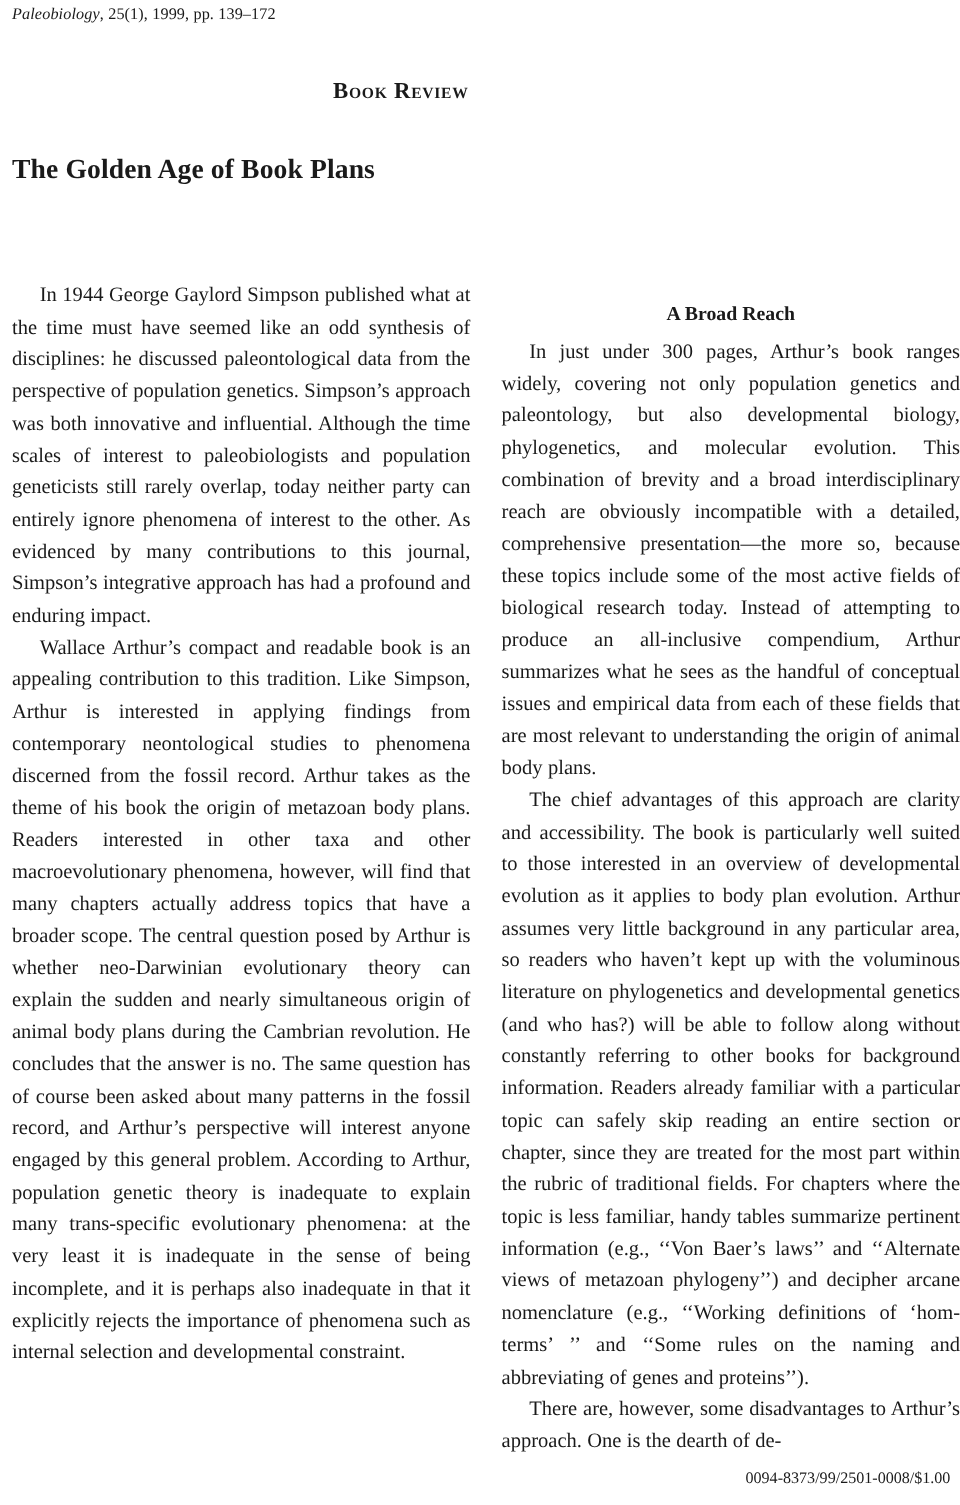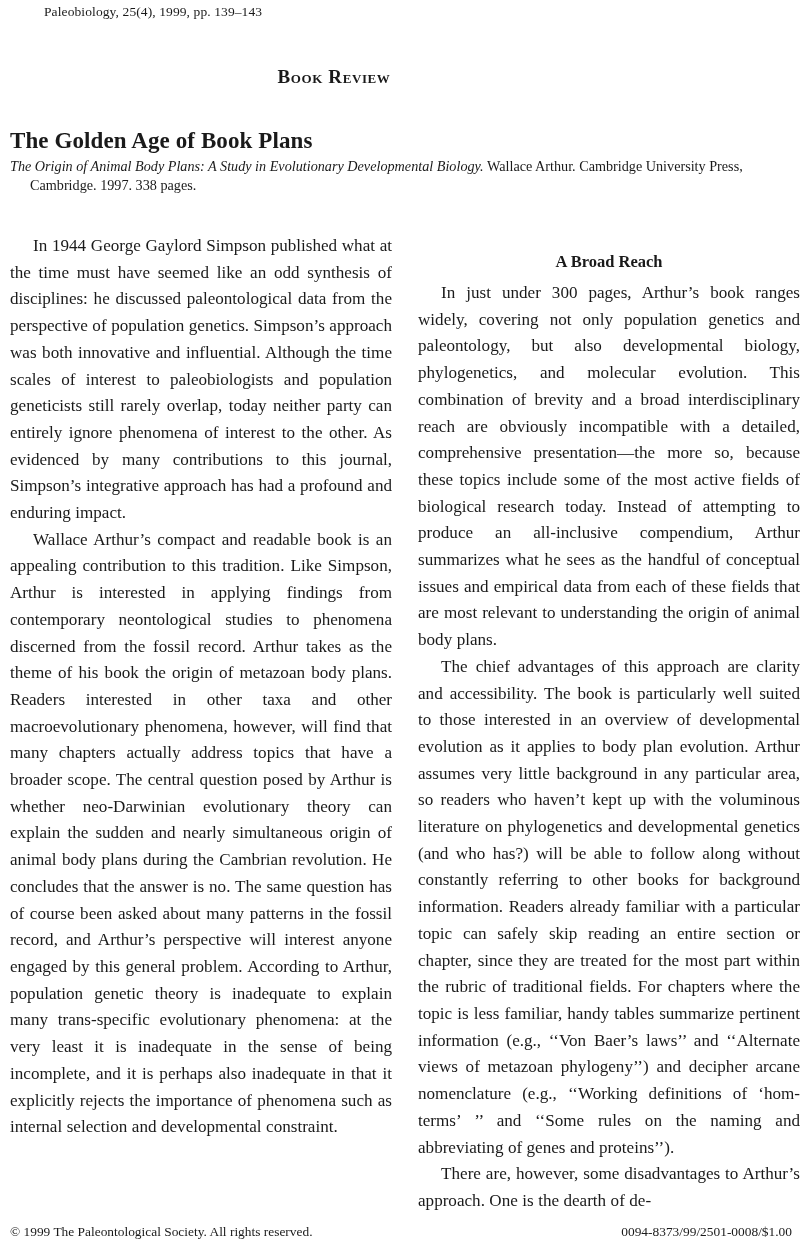--- a/index.html
+++ b/index.html
@@ -20,21 +20,21 @@
   
   .running-head {
     position: absolute;
     left: 10px;
     top: 4px;
     font-size: 13.5px;
     letter-spacing: 0.1px;
     white-space: nowrap;
   }
   .running-head .journal {
-    margin-left: 34px;
+    font-style: italic;
   }
 
   
   .section-label {
     position: absolute;
     left: 0;
     top: 66px;
     width: 668px;
     text-align: center;
     font-size: 19px;
@@ -123,45 +123,39 @@
     white-space: nowrap;
     text-align: right;
   }
 </style>
 </head>
 <body>
 
 <div class="page">
 
   <div class="running-head">
-    <span class="journal">Paleobiology</span><span>, 25(4), 1999, pp. 139–143</span>
+    <span class="journal">Paleobiology</span><span>, 25(1), 1999, pp. 139–172</span>
   </div>
 
   <div class="section-label">Book Review</div>
 
   <h1 class="article-title">The Golden Age of Book Plans</h1>
 
-  <div class="citation">
-    <span class="hang">
-      <span class="booktitle">The Origin of Animal Body Plans: A Study in Evolutionary Developmental Biology.</span><span> Wallace Arthur. Cambridge University Press, Cambridge. 1997. 338 pages.</span>
-    </span>
-  </div>
 
   <div class="columns">
 
     <div class="col col-left">
       <p class="para">In 1944 George Gaylord Simpson published what at the time must have seemed like an odd synthesis of disciplines: he discussed paleontological data from the perspective of population genetics. Simpson’s approach was both innovative and influential. Although the time scales of interest to paleobiologists and population geneticists still rarely overlap, today neither party can entirely ignore phenomena of interest to the other. As evidenced by many contributions to this journal, Simpson’s integrative approach has had a profound and enduring impact.</p>
       <p class="para">Wallace Arthur’s compact and readable book is an appealing contribution to this tradition. Like Simpson, Arthur is interested in applying findings from contemporary neontological studies to phenomena discerned from the fossil record. Arthur takes as the theme of his book the origin of metazoan body plans. Readers interested in other taxa and other macroevolutionary phenomena, however, will find that many chapters actually address topics that have a broader scope. The central question posed by Arthur is whether neo-Darwinian evolutionary theory can explain the sudden and nearly simultaneous origin of animal body plans during the Cambrian revolution. He concludes that the answer is no. The same question has of course been asked about many patterns in the fossil record, and Arthur’s perspective will interest anyone engaged by this general problem. According to Arthur, population genetic theory is inadequate to explain many trans-specific evolutionary phenomena: at the very least it is inadequate in the sense of being incomplete, and it is perhaps also inadequate in that it explicitly rejects the importance of phenomena such as internal selection and developmental constraint.</p>
     </div>
 
     <div class="col col-right">
       <h2 class="col-heading">A Broad Reach</h2>
       <p class="para">In just under 300 pages, Arthur’s book ranges widely, covering not only population genetics and paleontology, but also developmental biology, phylogenetics, and molecular evolution. This combination of brevity and a broad interdisciplinary reach are obviously incompatible with a detailed, comprehensive presentation—the more so, because these topics include some of the most active fields of biological research today. Instead of attempting to produce an all-inclusive compendium, Arthur summarizes what he sees as the handful of conceptual issues and empirical data from each of these fields that are most relevant to understanding the origin of animal body plans.</p>
       <p class="para">The chief advantages of this approach are clarity and accessibility. The book is particularly well suited to those interested in an overview of developmental evolution as it applies to body plan evolution. Arthur assumes very little background in any particular area, so readers who haven’t kept up with the voluminous literature on phylogenetics and developmental genetics (and who has?) will be able to follow along without constantly referring to other books for background information. Readers already familiar with a particular topic can safely skip reading an entire section or chapter, since they are treated for the most part within the rubric of traditional fields. For chapters where the topic is less familiar, handy tables summarize pertinent information (e.g., ‘‘Von Baer’s laws’’ and ‘‘Alternate views of metazoan phylogeny’’) and decipher arcane nomenclature (e.g., ‘‘Working definitions of ‘hom-terms’ ’’ and ‘‘Some rules on the naming and abbreviating of genes and proteins’’).</p>
       <p class="para">There are, however, some disadvantages to Arthur’s approach. One is the dearth of de-</p>
     </div>
 
   </div>
 
-  <div class="footer-left">© 1999 The Paleontological Society. All rights reserved.</div>
   <div class="footer-right">0094-8373/99/2501-0008/$1.00</div>
 
 </div>
 
 </body></html>

